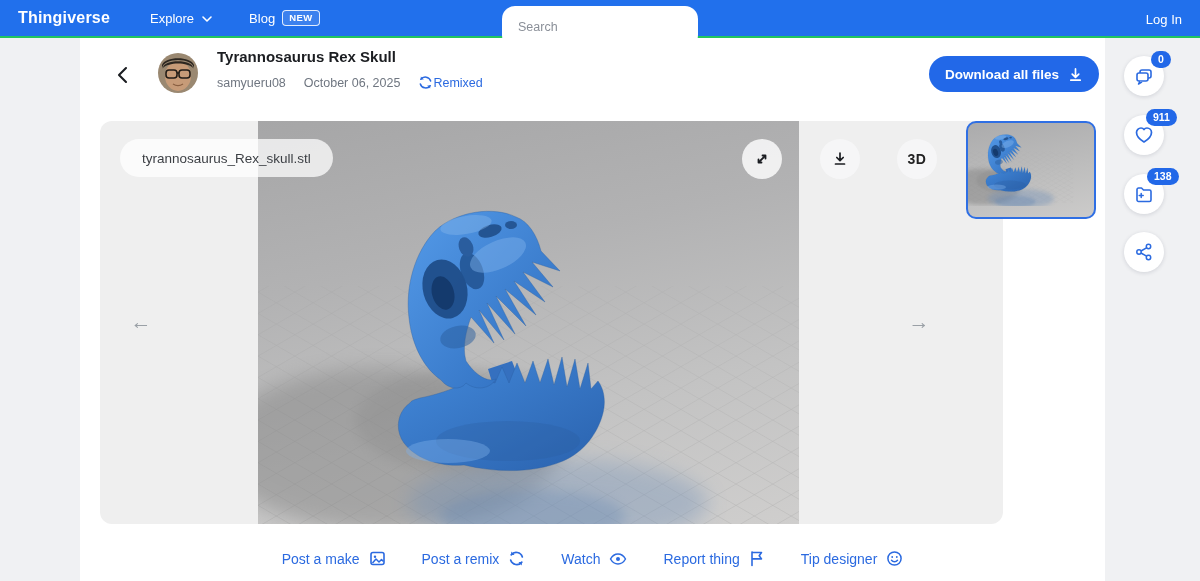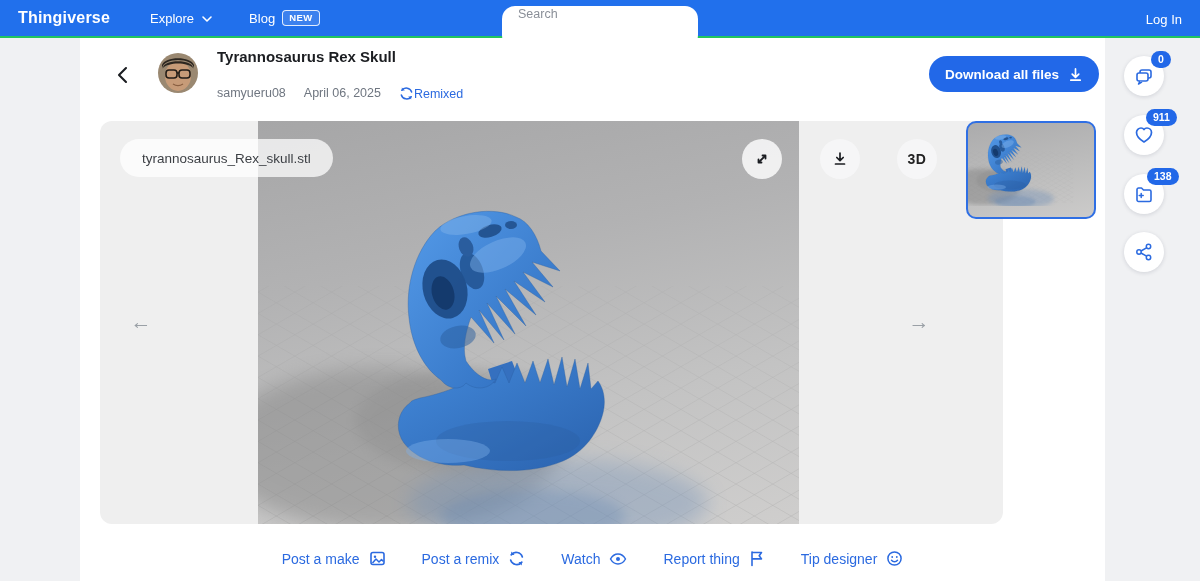--- a/index.html
+++ b/index.html
@@ -8,38 +8,38 @@
 
   
   .topbar { position:absolute; left:0; top:0; width:1200px; height:38px; background:#2170ec;
             border-bottom:2px solid #22c55e; display:flex; align-items:center; color:#fff; }
   .logo { margin-left:18px; font-size:16px; font-weight:bold; letter-spacing:.2px; cursor:pointer; }
   .topnav { display:flex; align-items:flex-end; margin-left:40px; gap:36px; font-size:13px; }
   .topnav-item { display:flex; align-items:center; gap:7px; cursor:pointer; }
   .new-badge { font-size:9.5px; font-weight:bold; letter-spacing:.5px; border:1px solid rgba(255,255,255,.85);
                background:rgba(255,255,255,.12); border-radius:4px; padding:1px 6px 2px; }
   .searchbox { position:absolute; left:502px; top:6px; width:196px; height:42px; background:#fff;
-               border-radius:13px; display:flex; align-items:flex-start; padding:0 10px 0 14px;gap:8px; }
+               border-radius:13px; display:flex; align-items:center; padding:0 10px 0 14px;gap:8px; }
   .searchbox input { flex:1; border:none; outline:none; font-size:12.5px; color:#555; background:transparent;
                      font-family:"Liberation Sans",sans-serif; }
   .searchbox input::placeholder { color:#8a8f98; }
   .login { position:absolute; right:18px; top:0; height:38px; display:flex; align-items:center;
            font-size:13px; cursor:pointer; }
 
   
   .card { position:absolute; left:80px; top:38px; width:1025px; height:543px; background:#fff; }
 
   
   .back-btn { position:absolute; left:30px; top:24px; width:26px; height:26px; display:flex;
               align-items:center; justify-content:center; cursor:pointer; color:#222; }
   .avatar { position:absolute; left:78px; top:15px; width:40px; height:40px; border-radius:50%;
             overflow:hidden; cursor:pointer; }
   .titleblock { position:absolute; left:137px; top:10px; }
   .thing-title { font-size:15px; font-weight:bold; color:#1b1d21; }
-  .meta-row { display:flex; align-items:flex-start; gap:18px; margin-top:21px; font-size:12.5px; color:#6f7680; }
+  .meta-row { display:flex; align-items:center; gap:18px; margin-top:10px; font-size:12.5px; color:#6f7680; }
   .remix-link { display:flex; align-items:center; color:#2b6ae0; cursor:pointer; }
   .dl-btn { position:absolute; left:849px; top:18px; width:170px; height:36px; border-radius:18px;
             background:#2268e8; color:#fff; font-size:13.5px; font-weight:bold; border:none;
             display:flex; align-items:center; justify-content:center; gap:9px; cursor:pointer;
             font-family:"Liberation Sans",sans-serif; }
 
   
   .viewer { position:absolute; left:20px; top:83px; width:903px; height:403px; border-radius:12px;
             background:#efefef; overflow:hidden; }
   .canvas3d { position:absolute; left:158px; top:0; width:541px; height:403px;
@@ -190,21 +190,21 @@
         <rect x="21" y="17" width="11" height="8" rx="3" fill="none" stroke="#221d18" stroke-width="1.6"></rect>
         <path d="M19 20h2" stroke="#221d18" stroke-width="1.4"></path>
         <path d="M15 31c3 2 7 2 10 0" stroke="#8a5f41" stroke-width="1.3" fill="none"></path>
       </svg>
     </div>
 
     <div class="titleblock">
       <div class="thing-title">Tyrannosaurus Rex Skull</div>
       <div class="meta-row">
         <span>samyueru08</span>
-        <span>April 06, 2025</span>
+        <span>October 06, 2025</span>
         <span class="remix-link">
           <svg class="icon" width="15" height="15" viewBox="0 0 16 16">
               <path d="M13.5 6.5A6 6 0 0 0 3 4.6M2.5 9.5A6 6 0 0 0 13 11.4" stroke="#2b6ae0" stroke-width="1.6" fill="none" stroke-linecap="round"></path>
               <path d="M3 1.5v3.2h3.2z" fill="#2b6ae0"></path>
               <path d="M13 14.5v-3.2H9.8z" fill="#2b6ae0"></path>
             </svg>
           <span>Remixed</span>
         </span>
       </div>
     </div>

